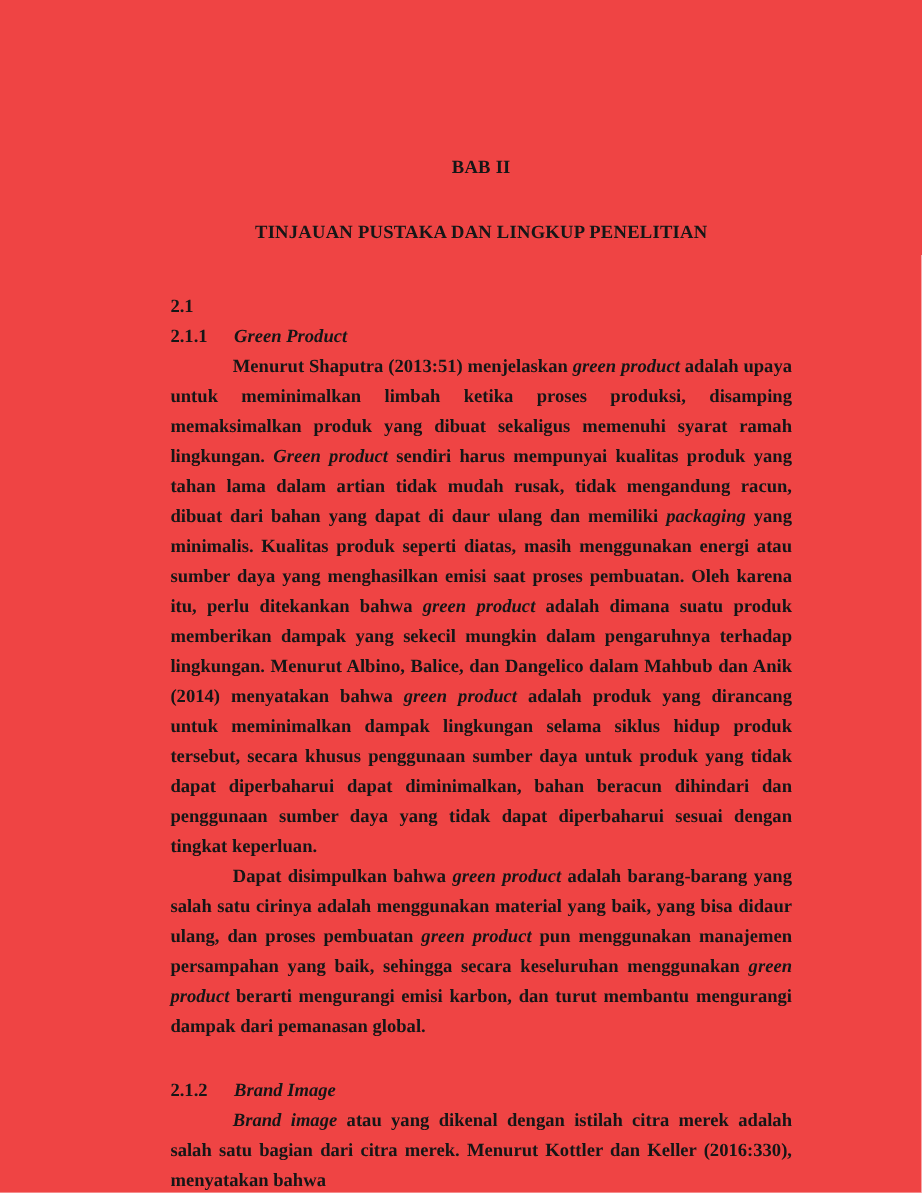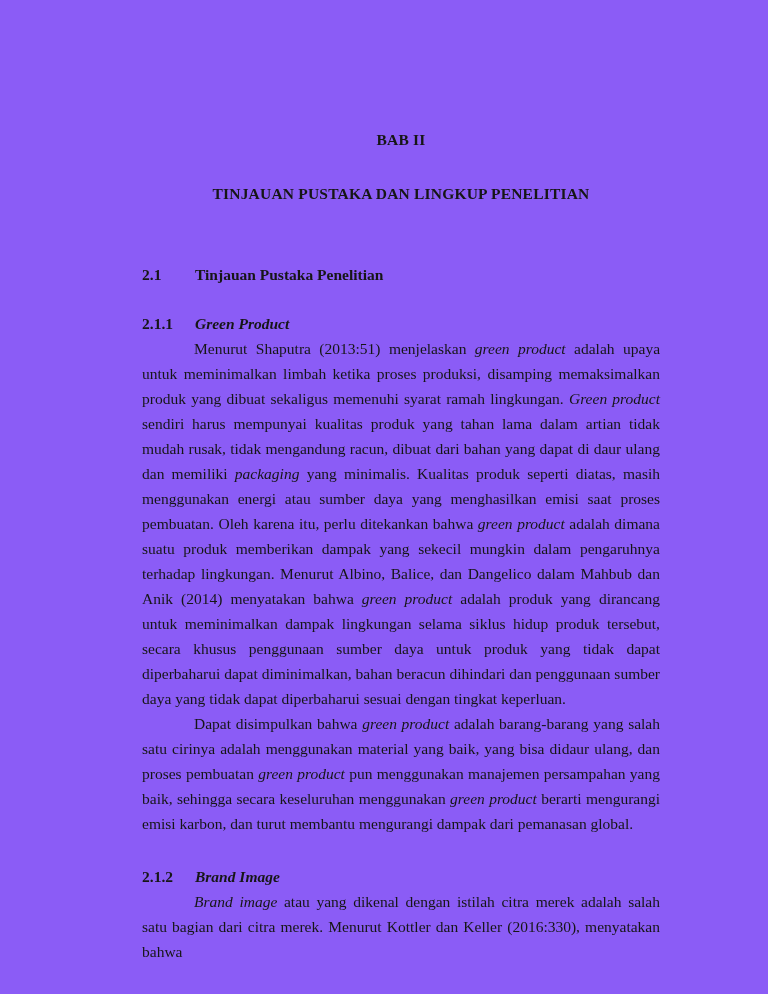--- a/index.html
+++ b/index.html
@@ -2,52 +2,52 @@
 <html><head>
 <meta charset="utf-8">
 <style>
   * { margin: 0; padding: 0; box-sizing: border-box; }
   html, body { background: #ffffff; }
   .page {
     position: relative;
     width: 768px;
     height: 994px;
     margin: 0 auto;
-    background: #8b5cf6;
+    background: #ef4444;
     color: #161616;
     font-family: "Liberation Serif", serif;
     padding: 127px 108px 0 142px;
     overflow: hidden;
   }
   .chapter-label,
   .chapter-title {
     font-size: 15.5px;
     line-height: 25px;
     font-weight: bold;
     text-align: center;
     letter-spacing: 0.2px;
   }
   .chapter-title { margin-top: 29px; }
   .section-heading {
     display: flex;
     font-size: 15.5px;
     line-height: 25px;
     font-weight: bold;
-    margin-top: 24px;
   }
-  .section-heading.first-section { margin-top: 56px; }
+  .section-heading.first-section { margin-top: 37px; gap: 31px; }
   .section-heading.spaced-section { margin-top: 28px; }
   .sec-num { flex: none; width: 53px; }
   .sec-title { flex: 1; }
   .italic-title .sec-title { font-style: italic; }
   .body-para {
     font-size: 15.5px;
     line-height: 25px;
     text-align: justify;
     text-indent: 52px;
+    font-weight: bold;
   }
   .body-para i { font-style: italic; }
   .page-number {
     position: absolute;
     left: 142px;
     right: 108px;
     top: 916px;
     text-align: center;
     font-family: "Liberation Sans", sans-serif;
     font-size: 13px;
@@ -59,21 +59,20 @@
 <body>
 
 <div class="page">
 
   <div class="chapter-label">BAB II</div>
 
   <div class="chapter-title">TINJAUAN PUSTAKA DAN LINGKUP PENELITIAN</div>
 
   <div class="section-heading first-section">
     <span class="sec-num">2.1</span>
-    <span class="sec-title">Tinjauan Pustaka Penelitian</span>
   </div>
 
   <div class="section-heading italic-title">
     <span class="sec-num">2.1.1</span>
     <span class="sec-title">Green Product</span>
   </div>
 
   <p class="body-para"><span>Menurut Shaputra (2013:51) menjelaskan </span><i>green product</i><span> adalah upaya untuk meminimalkan limbah ketika proses produksi, disamping memaksimalkan produk yang dibuat sekaligus memenuhi syarat ramah lingkungan. </span><i>Green product</i><span> sendiri harus mempunyai kualitas produk yang tahan lama dalam artian tidak mudah rusak, tidak mengandung racun, dibuat dari bahan yang dapat di daur ulang dan memiliki </span><i>packaging</i><span> yang minimalis. Kualitas produk seperti diatas, masih menggunakan energi atau sumber daya yang menghasilkan emisi saat proses pembuatan. Oleh karena itu, perlu ditekankan bahwa </span><i>green product</i><span> adalah dimana suatu produk memberikan dampak yang sekecil mungkin dalam pengaruhnya terhadap lingkungan. Menurut Albino, Balice, dan Dangelico dalam Mahbub dan Anik (2014) menyatakan bahwa </span><i>green product</i><span> adalah produk yang dirancang untuk meminimalkan dampak lingkungan selama siklus hidup produk tersebut, secara khusus penggunaan sumber daya untuk produk yang tidak dapat diperbaharui dapat diminimalkan, bahan beracun dihindari dan penggunaan sumber daya yang tidak dapat diperbaharui sesuai dengan tingkat keperluan.</span></p>
 
   <p class="body-para"><span>Dapat disimpulkan bahwa </span><i>green product</i><span> adalah barang-barang yang salah satu cirinya adalah menggunakan material yang baik, yang bisa didaur ulang, dan proses pembuatan </span><i>green product</i><span> pun menggunakan manajemen persampahan yang baik, sehingga secara keseluruhan menggunakan </span><i>green product</i><span> berarti mengurangi emisi karbon, dan turut membantu mengurangi dampak dari pemanasan global.</span></p>

